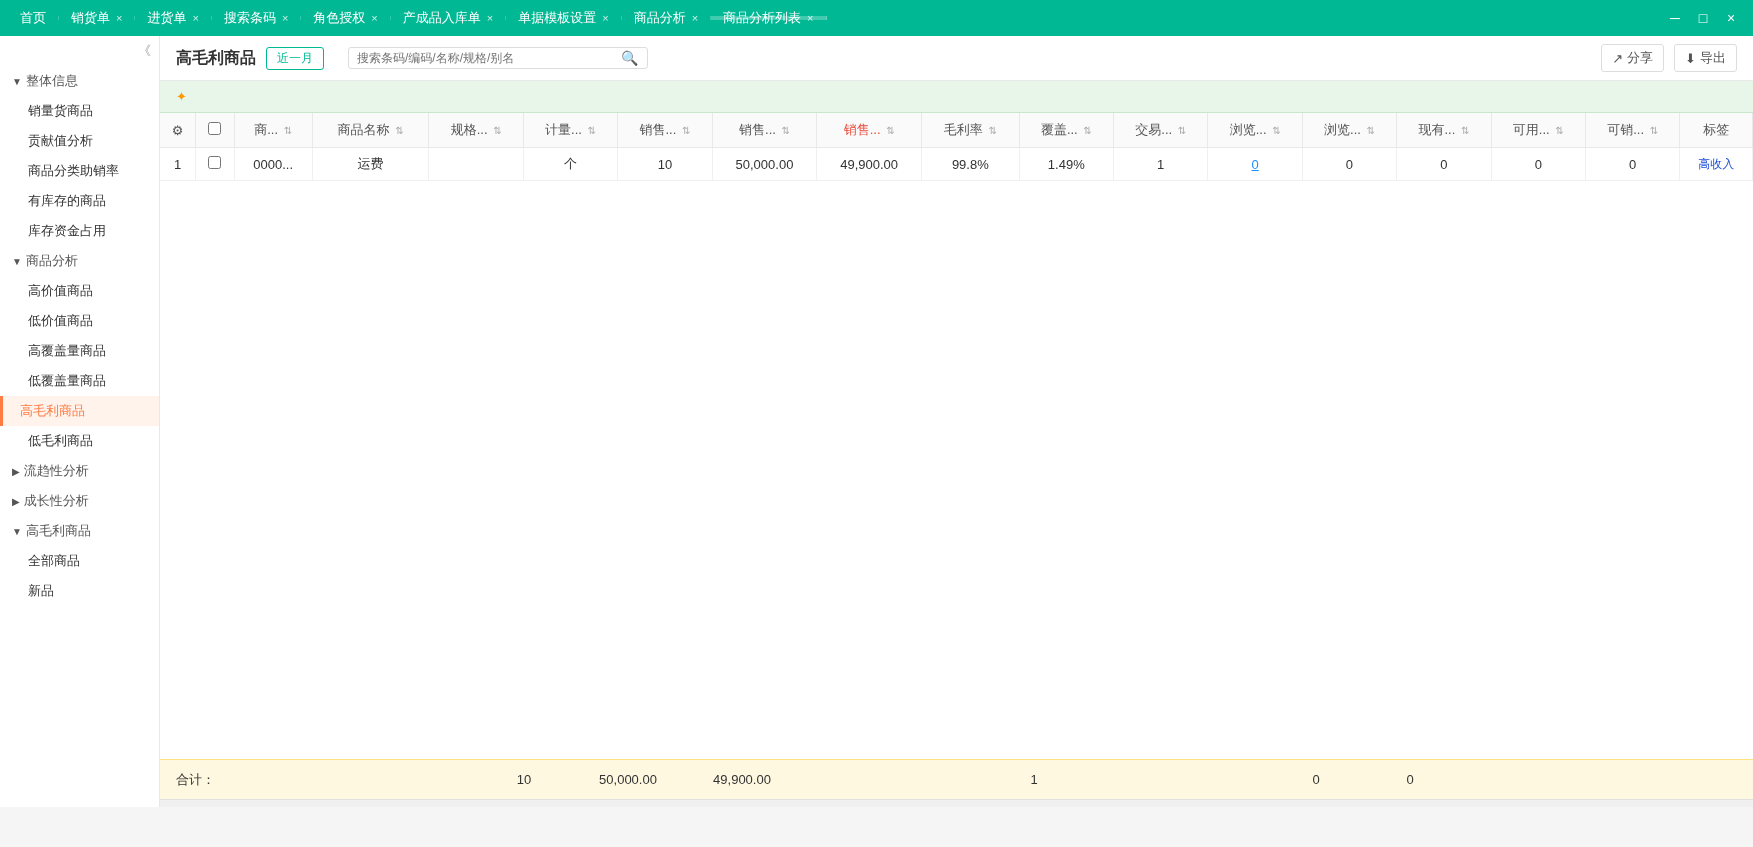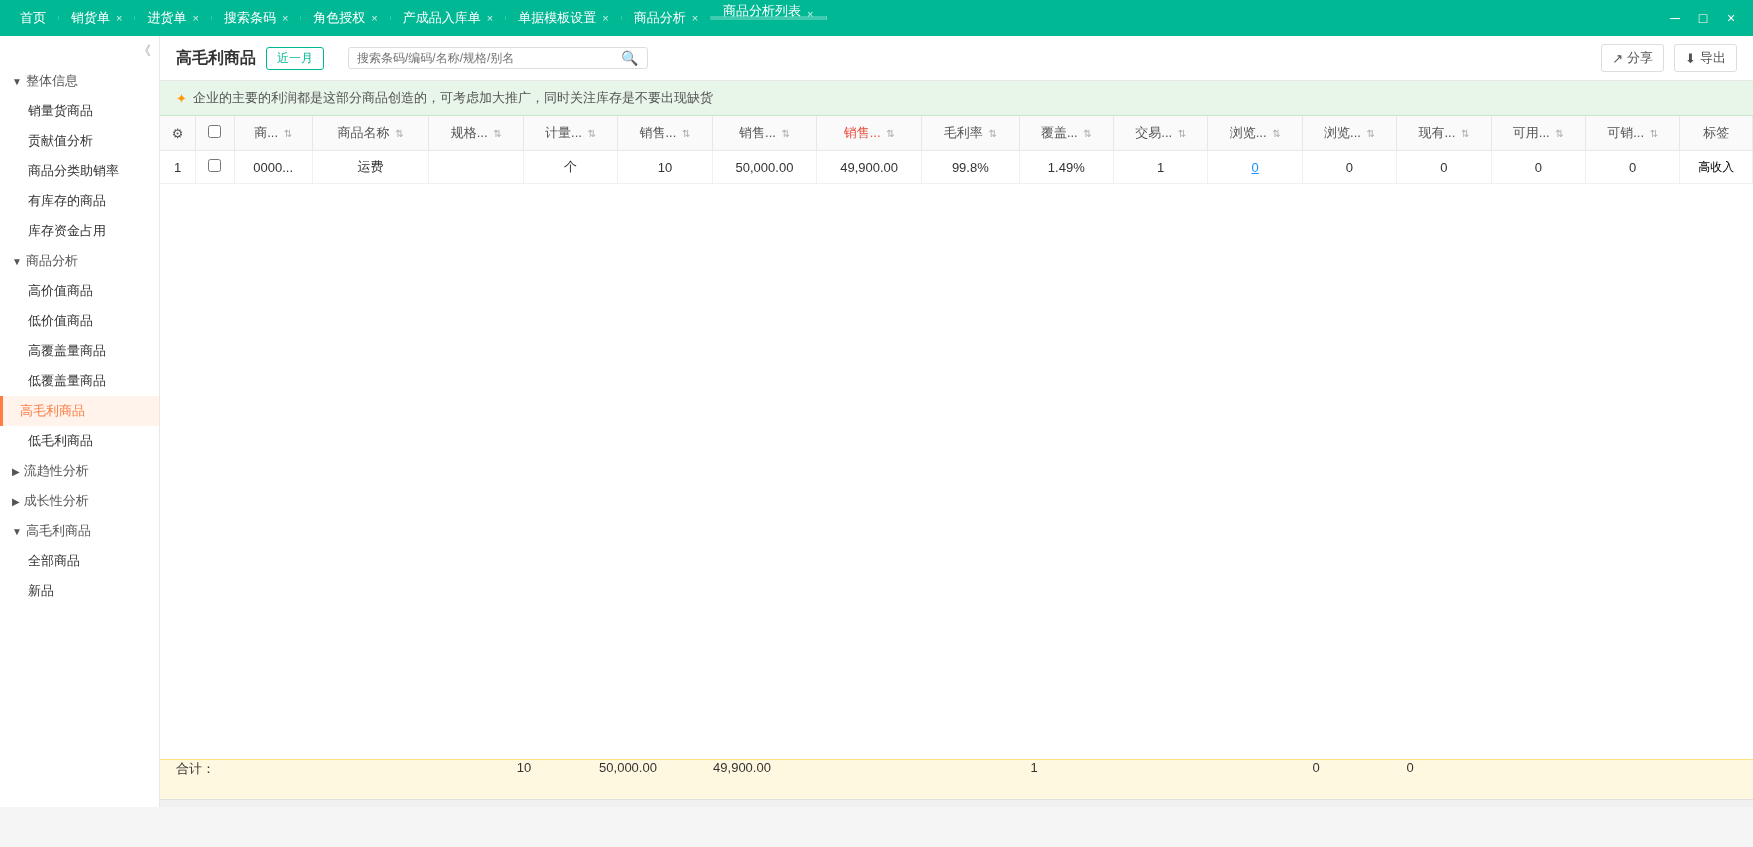--- a/index.html
+++ b/index.html
@@ -19,21 +19,21 @@
       display: flex;
       align-items: center;
       padding: 0 12px;
       height: 100%;
       cursor: pointer;
       white-space: nowrap;
       font-size: 13px;
       color: #fff;
       border-right: 1px solid rgba(255,255,255,0.2);
     }
-    .top-nav-item.active { background: rgba(255,255,255,0.25); align-items: flex-end; }
+    .top-nav-item.active { background: rgba(255,255,255,0.25); }
     .top-nav-close {
       margin-left: 6px;
       font-size: 11px;
       opacity: 0.8;
       cursor: pointer;
     }
     .top-nav-spacer { flex: 1; }
     .top-nav-window-btn {
       width: 28px;
       height: 28px;
@@ -194,31 +194,32 @@
     }
     thead th .sort-icon { font-size: 10px; color: #aaa; margin-left: 2px; }
     tbody td {
       border-bottom: 1px solid #f0f0f0;
       border-right: 1px solid #f0f0f0;
       padding: 7px 6px;
       text-align: center;
       color: #333;
     }
     .tag-high-income {
-      color: #000000;
+      color: #1d4ed8;
       font-size: 12px;
     }
     .link-cell { color: #1890ff; text-decoration: underline; cursor: pointer; }
 
     
     .table-footer {
       height: 40px;
       background: #fff8e1;
       border-top: 1px solid #ffe082;
       display: flex;
+      align-items: center;
       padding: 0 16px;
       font-size: 12px;
       color: #333;
       gap: 14px;
       flex-shrink: 0;
     }
     .footer-label { width: 80px; font-weight: 500; }
     .footer-cell { text-align: center; }
 
     
@@ -360,21 +361,20 @@
         <span>分享</span>
       </button>
       <button class="btn-export">
         <span>⬇</span>
         <span>导出</span>
       </button>
     </div>
 
     <div class="info-banner">
       <span class="icon">✦</span>
-      <span>企业的主要的利润都是这部分商品创造的，可考虑加大推广，同时关注库存是不要出现缺货</span>
     </div>
 
     <div class="table-wrapper">
       <table>
         <thead>
           <tr>
             <th>
               <span>⚙</span>
             </th>
             <th>

